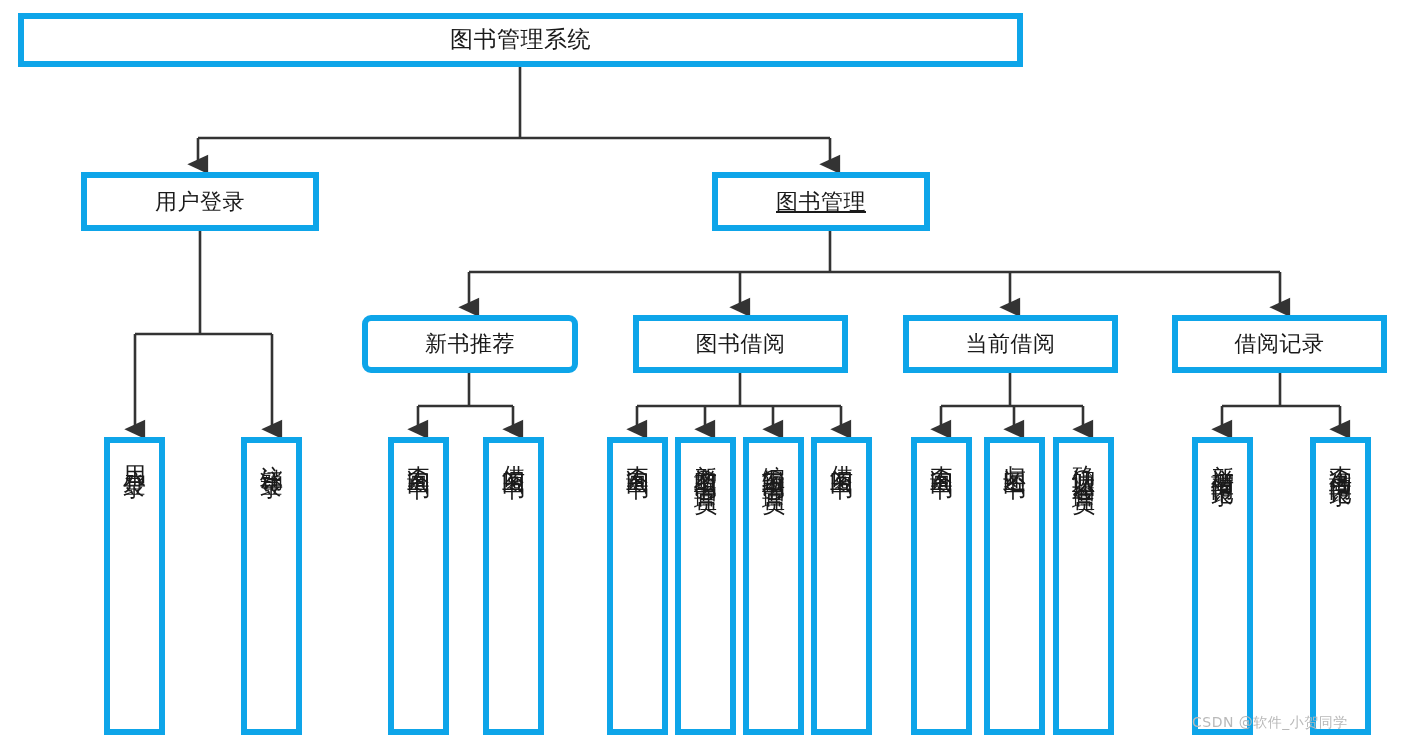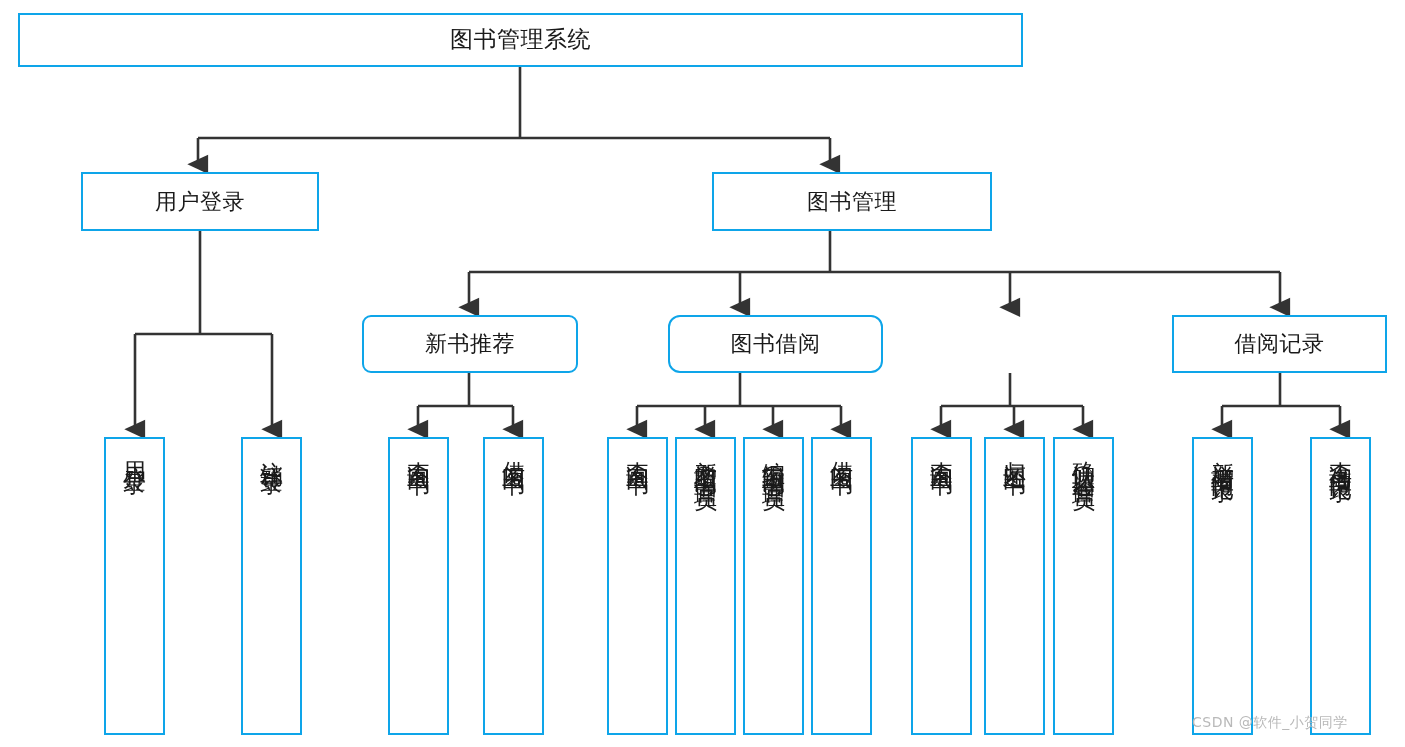--- a/index.html
+++ b/index.html
@@ -21,21 +21,21 @@
     position: absolute;
     left: 0;
     top: 0;
     width: 1405px;
     height: 747px;
   }
   .node-box {
     position: absolute;
     box-sizing: border-box;
     background: #ffffff;
-    border: 2px solid #0ea5e9;
+    border: 6px solid #0ea5e9;
     display: flex;
     align-items: center;
     justify-content: center;
     color: #1a1a1a;
   }
   .node-label {
     line-height: 1.18;
     letter-spacing: 0.5px;
     white-space: nowrap;
   }
@@ -121,29 +121,32 @@
     </g>
   </svg>
 
   <div class="node-box horizontal root" style="left:18px;top:13px;width:1005px;height:54px;">
     <span class="node-label">图书管理系统</span>
   </div>
 
   <div class="node-box horizontal" style="left:81px;top:172px;width:238px;height:59px;">
     <span class="node-label">用户登录</span>
   </div>
-  <div class="node-box horizontal" style="left:712px;top:172px;width:280px;height:59px;">
+  <div class="node-box horizontal" style="left:712px;top:172px;width:218px;height:59px;text-decoration:underline;">
     <span class="node-label">图书管理</span>
   </div>
 
   <div class="node-box horizontal" style="left:362px;top:315px;width:216px;height:58px;border-radius:9px;">
     <span class="node-label">新书推荐</span>
   </div>
-  <div class="node-box horizontal" style="left:668px;top:315px;width:215px;height:58px;border-radius:12px;">
+  <div class="node-box horizontal" style="left:633px;top:315px;width:215px;height:58px;">
     <span class="node-label">图书借阅</span>
+  </div>
+  <div class="node-box horizontal" style="left:903px;top:315px;width:215px;height:58px;">
+    <span class="node-label">当前借阅</span>
   </div>
   <div class="node-box horizontal" style="left:1172px;top:315px;width:215px;height:58px;">
     <span class="node-label">借阅记录</span>
   </div>
 
   <div class="node-box vertical" style="left:104px;top:437px;width:61px;height:298px;">
     <span class="node-label">用户登录</span>
   </div>
   <div class="node-box vertical" style="left:241px;top:437px;width:61px;height:298px;">
     <span class="node-label">注销登录</span>

